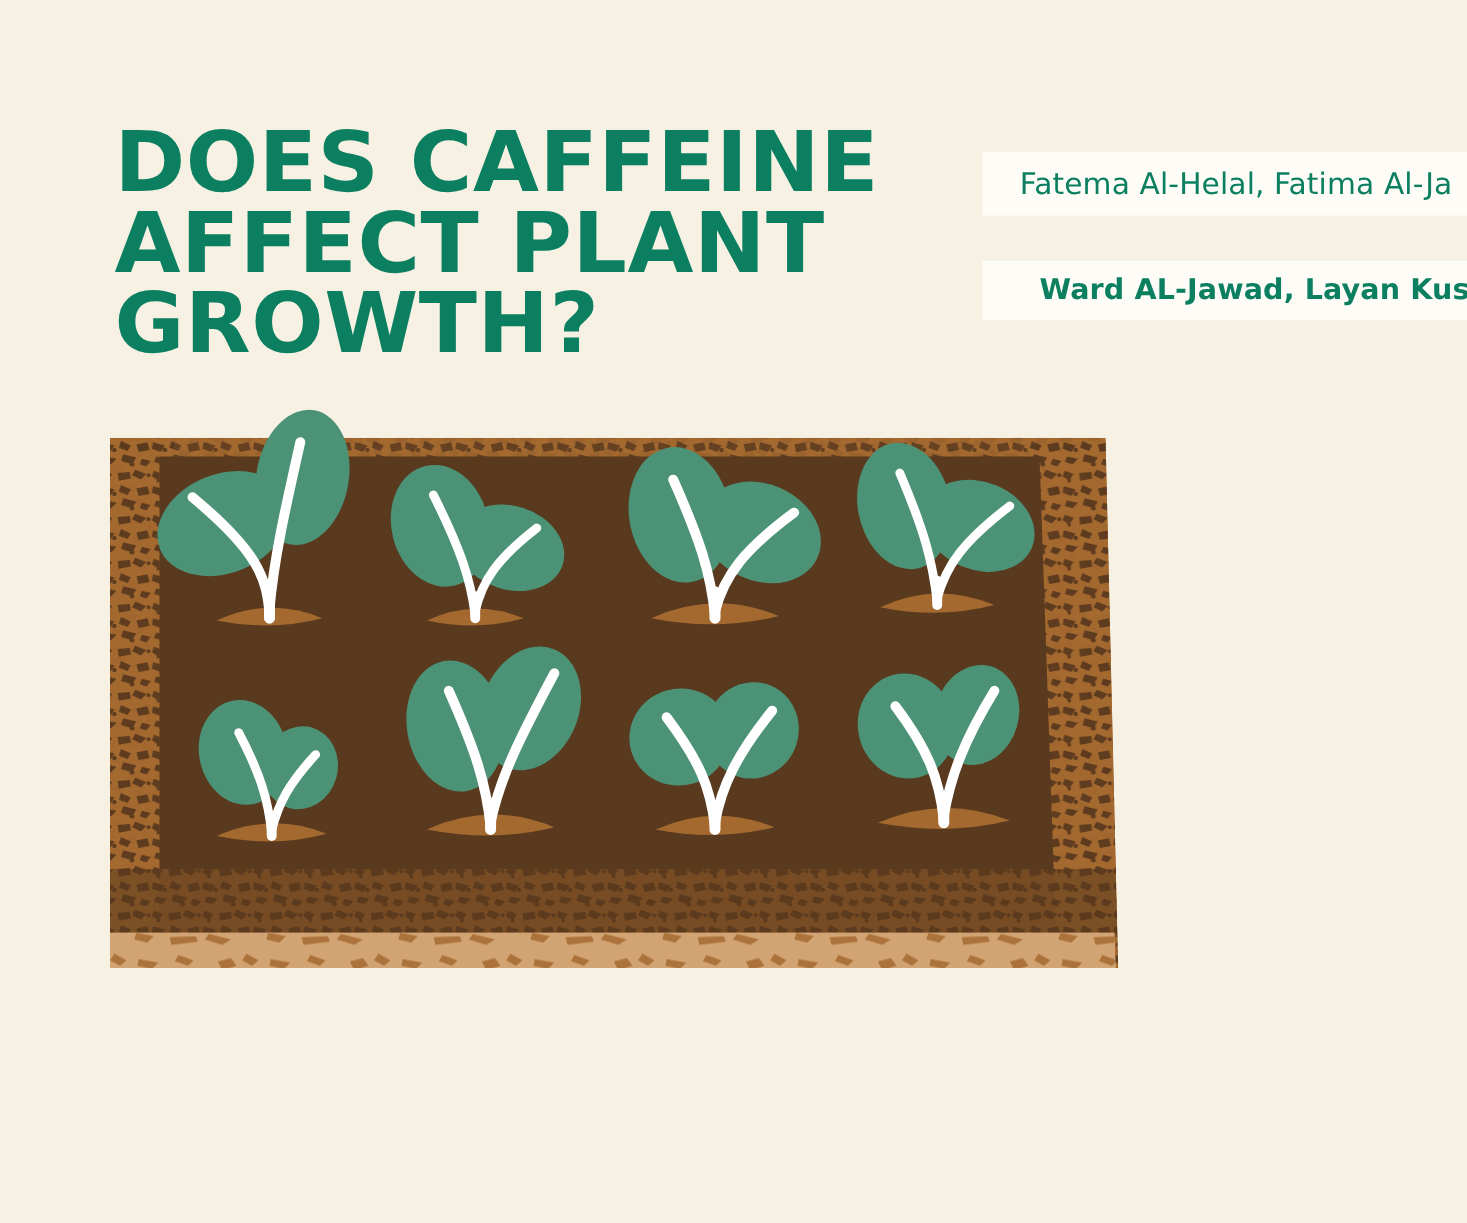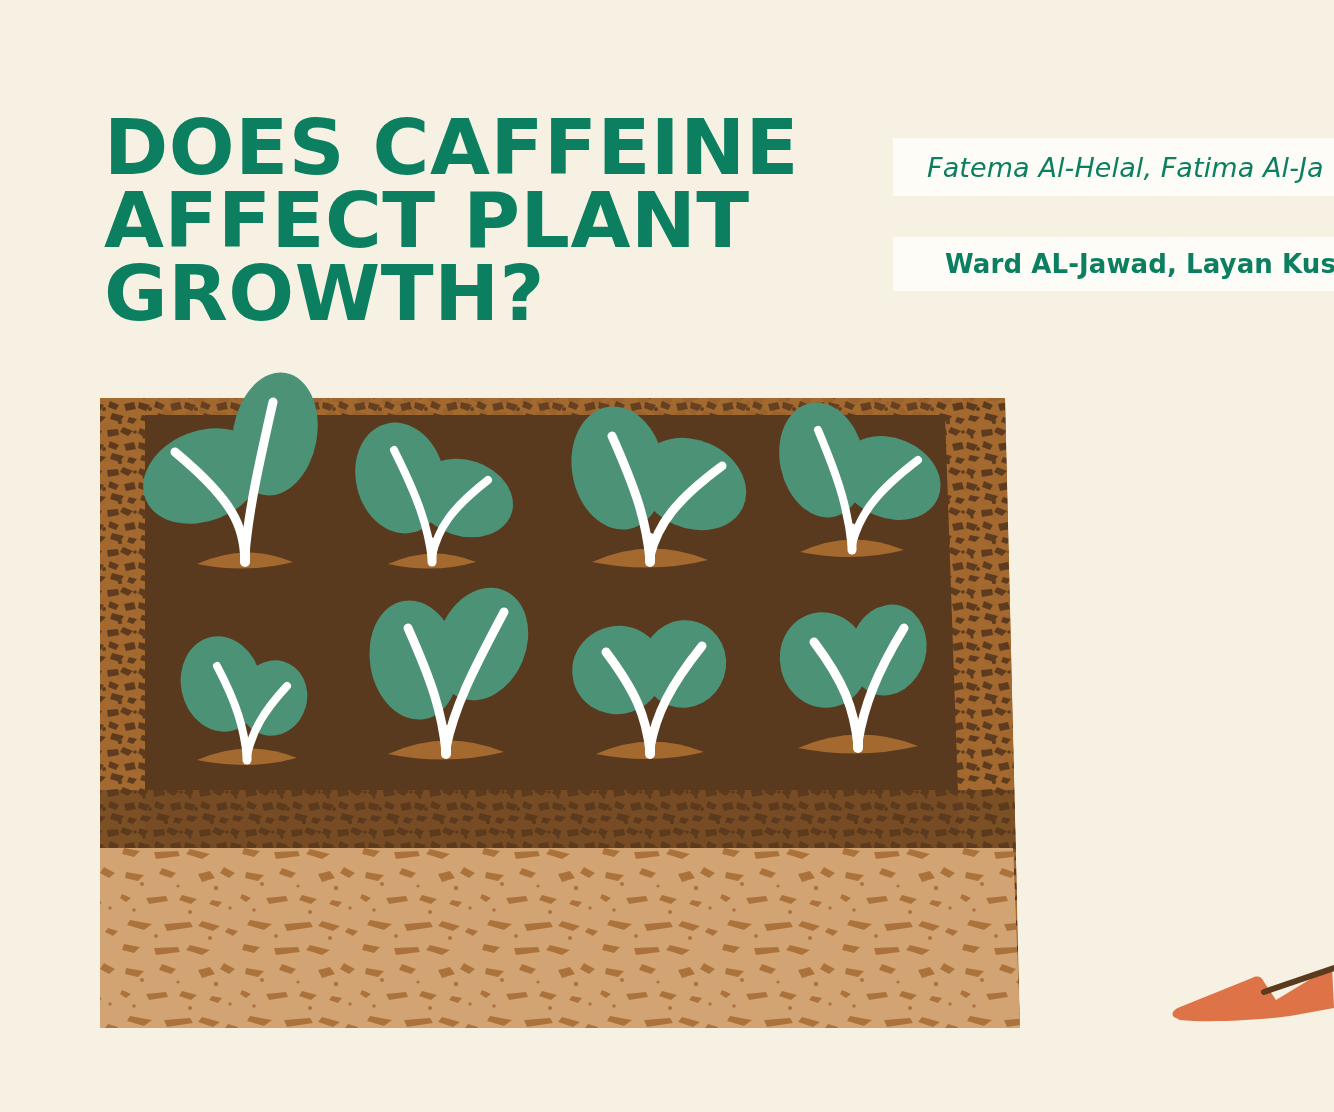--- a/index.html
+++ b/index.html
@@ -11,21 +11,21 @@
     width: 1334px;
     height: 1112px;
     overflow: hidden;
     font-family: "Liberation Sans", sans-serif;
     background: #f6f1e3;
   }
 
   #poster {
     position: relative;
     width: 1334px;
-    height: 1112px;
+    height: 880px;
     background: #f6f1e3;
     overflow: hidden;
   }
 
   
   #title-block {
     position: absolute;
     left: 104px;
     top: 112px;
     width: 760px;
@@ -68,21 +68,21 @@
     height: 54px;
     padding-left: 52px;
     box-sizing: border-box;
   }
   .author-text {
     color: #0b7f60;
     font-family: "DejaVu Sans", sans-serif;
     font-size: 27px;
     letter-spacing: 0.1px;
   }
-  #author-text-1 { font-weight: 400; font-style: italic; }
+  #author-text-1 { font-weight: 400; }
   #author-text-2 { font-weight: 700; font-size: 26px; }
 
   
   #planter-illustration {
     position: absolute;
     left: 0;
     top: 0;
     width: 1334px;
     height: 1112px;
     pointer-events: none;

